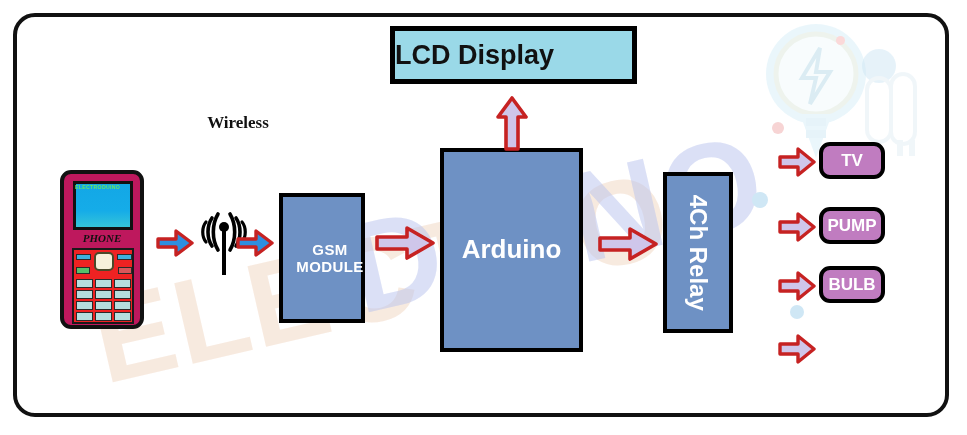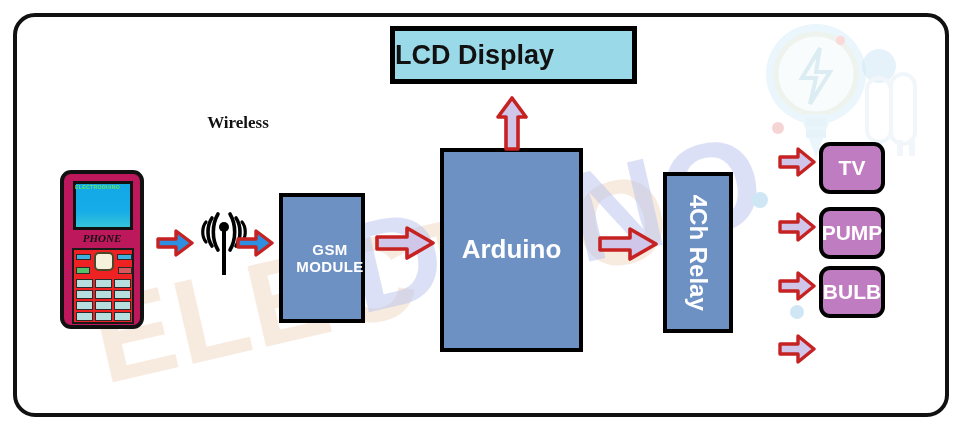--- a/index.html
+++ b/index.html
@@ -34,24 +34,24 @@
        box-sizing:border-box;display:flex;align-items:center;
        justify-content:flex-start;color:#111111;font-weight:700;}
 
   #gsm{left:279px;top:193px;width:86px;height:130px;font-size:15px;letter-spacing:.4px;padding-left:16px;}
   #arduino{left:440px;top:148px;width:143px;height:204px;font-size:26px;}
   #relay{left:663px;top:172px;width:70px;height:161px;font-size:24px;}
   #relay .vtext{transform:rotate(90deg);white-space:nowrap;}
   #lcd{left:390px;top:26px;width:247px;height:58px;font-size:27px;}
 
   
-  .outbox{position:absolute;left:819px;width:66px;height:52px;
+  .outbox{position:absolute;left:819px;width:66px;height:37px;
           background:#c07cc0;border:4px solid #000000;border-radius:11px;
           box-sizing:border-box;display:flex;align-items:center;
-          justify-content:center;color:#ffffff;font-weight:700;font-size:21px;}
+          justify-content:center;color:#ffffff;font-weight:700;font-size:17px;}
   #out0{top:142px;} #out1{top:207px;} #out2{top:266px;} #out3{top:329px;}
 
   
   .arrow{position:absolute;}
   
   .phone{position:absolute;left:60px;top:170px;width:84px;height:159px;
          background:#be185d;border:4px solid #111111;border-radius:11px;
          box-sizing:border-box;}
   .ph-screen{position:absolute;left:9px;top:7px;width:60px;height:49px;
              border:3px solid #111111;box-sizing:border-box;

